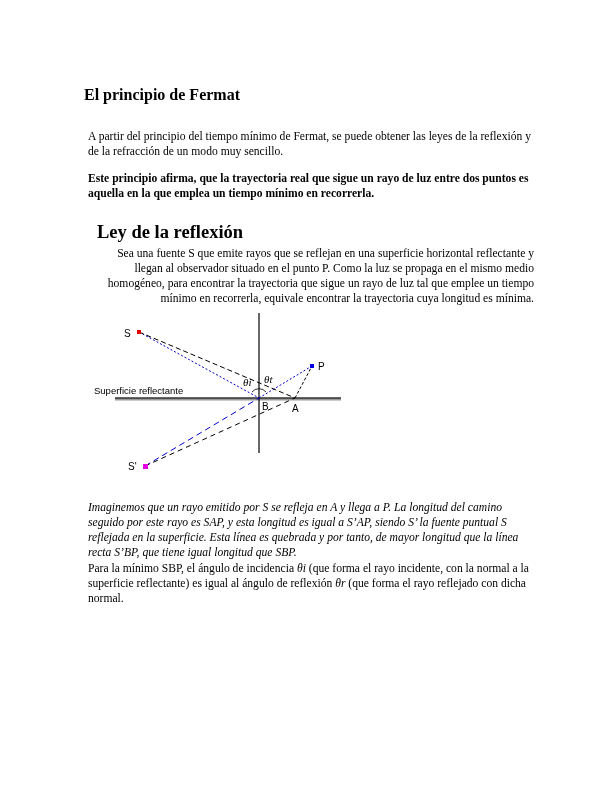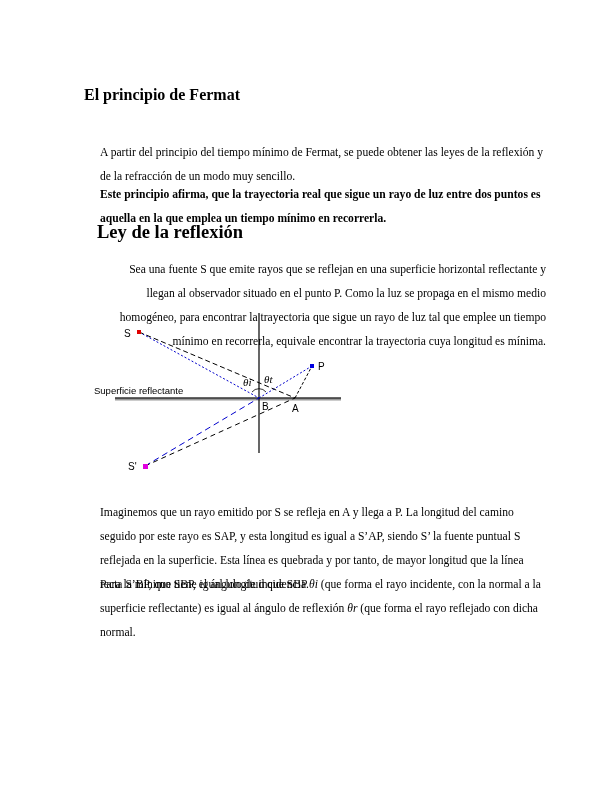--- a/index.html
+++ b/index.html
@@ -1,25 +1,25 @@
 <!DOCTYPE html>
 <html><head>
 <meta charset="utf-8">
 <style>
   html, body { margin: 0; padding: 0; background: #ffffff; }
   body { width: 612px; height: 792px; position: relative; overflow: hidden;
          font-family: "Liberation Serif", "DejaVu Serif", serif; color: #000; }
   .page { position: absolute; left: 84px; top: 0; width: 446px; }
   h1 { position: absolute; left: 0; top: 86px; margin: 0; font-size: 16px; font-weight: bold; white-space: nowrap; }
   h2 { position: absolute; left: 0; top: 209px; margin: 13px; font-size: 18.5px; font-weight: bold; white-space: nowrap; }
-  p { position: absolute; left: 0; margin: 16px; font-size: 11.6px; line-height: 24px; width: 446px; }
+  p { position: absolute; left: 0; margin: 4px; font-size: 11.6px; line-height: 15px; width: 446px; }
   .p1 { top: 125px; }
   .p2 { top: 167px; font-weight: bold; }
   .p3 { top: 242px; text-align: right; }
-  .p4 { top: 485px; }
+  .p4 { top: 496px; font-style: italic; }
   .p5 { top: 557px; }
   .theta { font-style: italic; }
   .diagram { position: absolute; left: 0; top: 0; }
 </style>
 </head>
 <body>
 
 <div class="page">
   <h1>El principio de Fermat</h1>
   <p class="p1">A partir del principio del tiempo mínimo de Fermat, se puede obtener las leyes de la reflexión y de la refracción de un modo muy sencillo.</p>

